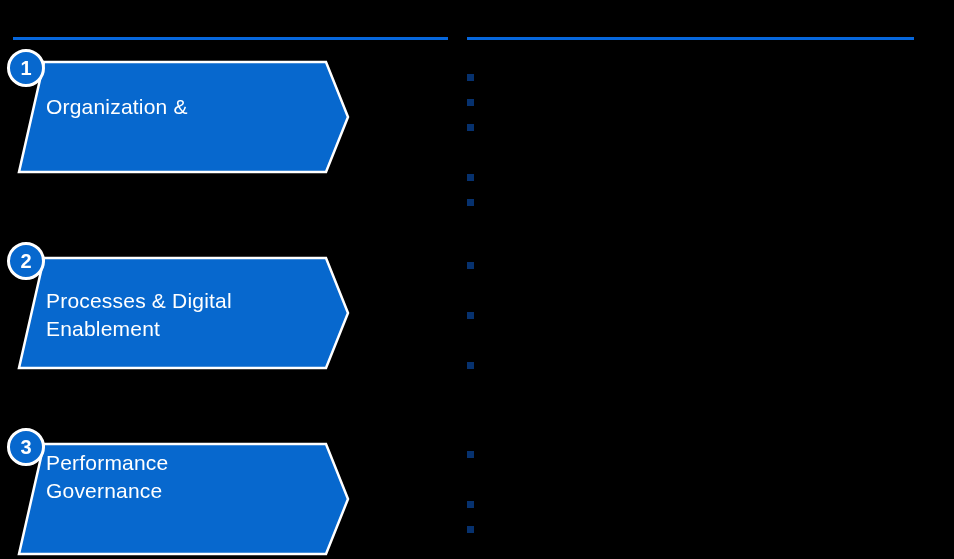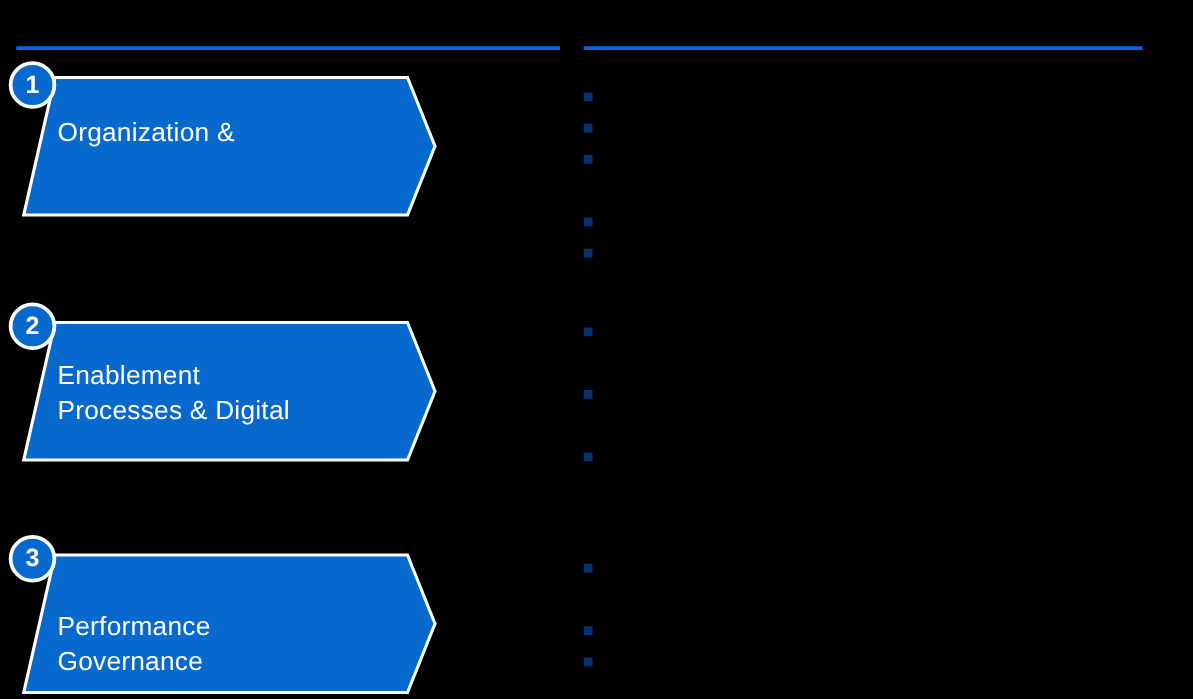--- a/index.html
+++ b/index.html
@@ -68,31 +68,31 @@
     <div>Organization &amp;</div>
   </div>
   <div class="num-circle" style="top:49px">
     <span>1</span>
   </div>
 
   <svg class="chevron-svg" style="top:256px" viewBox="0 0 352 114">
     <polygon points="44,2 326,2 348,57 326,112 19,112"></polygon>
   </svg>
   <div class="step-label" style="top:287px">
+    <div>Processes &amp; Digital</div>
     <div>Enablement</div>
-    <div>Processes &amp; Digital</div>
   </div>
   <div class="num-circle" style="top:242px">
     <span>2</span>
   </div>
 
   <svg class="chevron-svg" style="top:442px" viewBox="0 0 352 114">
     <polygon points="44,2 326,2 348,57 326,112 19,112"></polygon>
   </svg>
-  <div class="step-label" style="top:488px">
+  <div class="step-label" style="top:449px">
     <div>Performance</div>
     <div>Governance</div>
   </div>
   <div class="num-circle" style="top:428px">
     <span>3</span>
   </div>
 
   <div class="bullet-sq" style="top:74px"></div>
   <div class="bullet-sq" style="top:99px"></div>
   <div class="bullet-sq" style="top:124px"></div>

